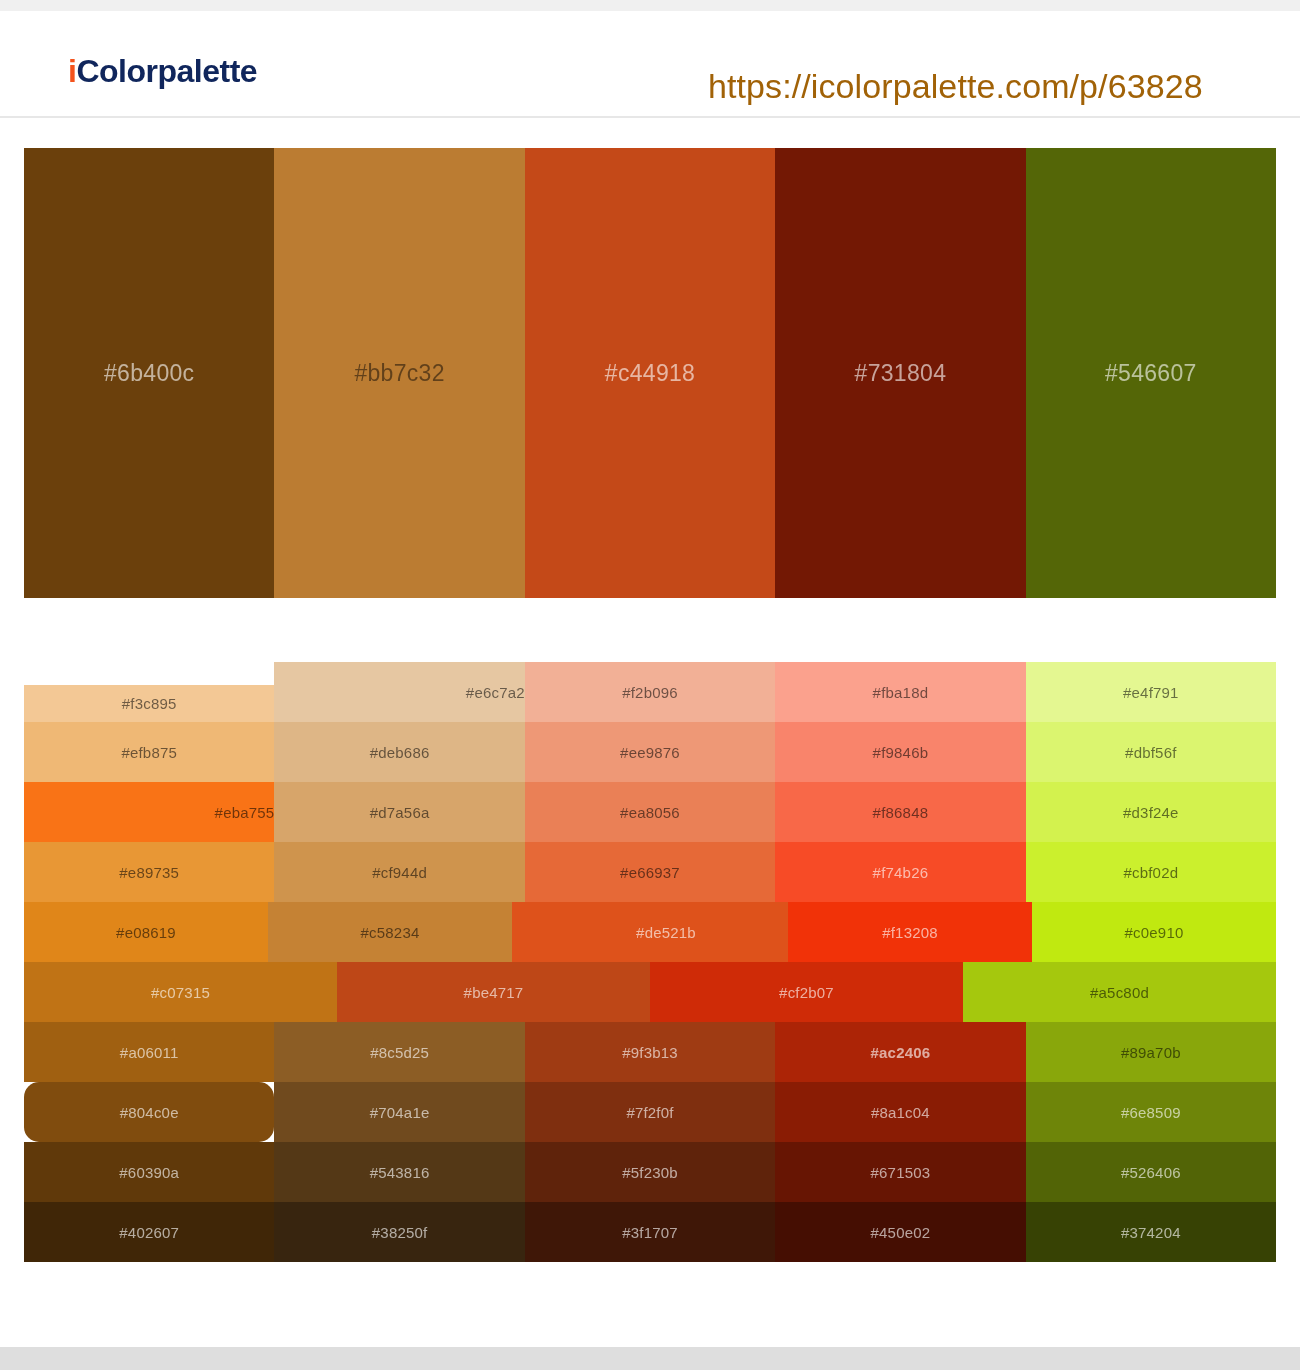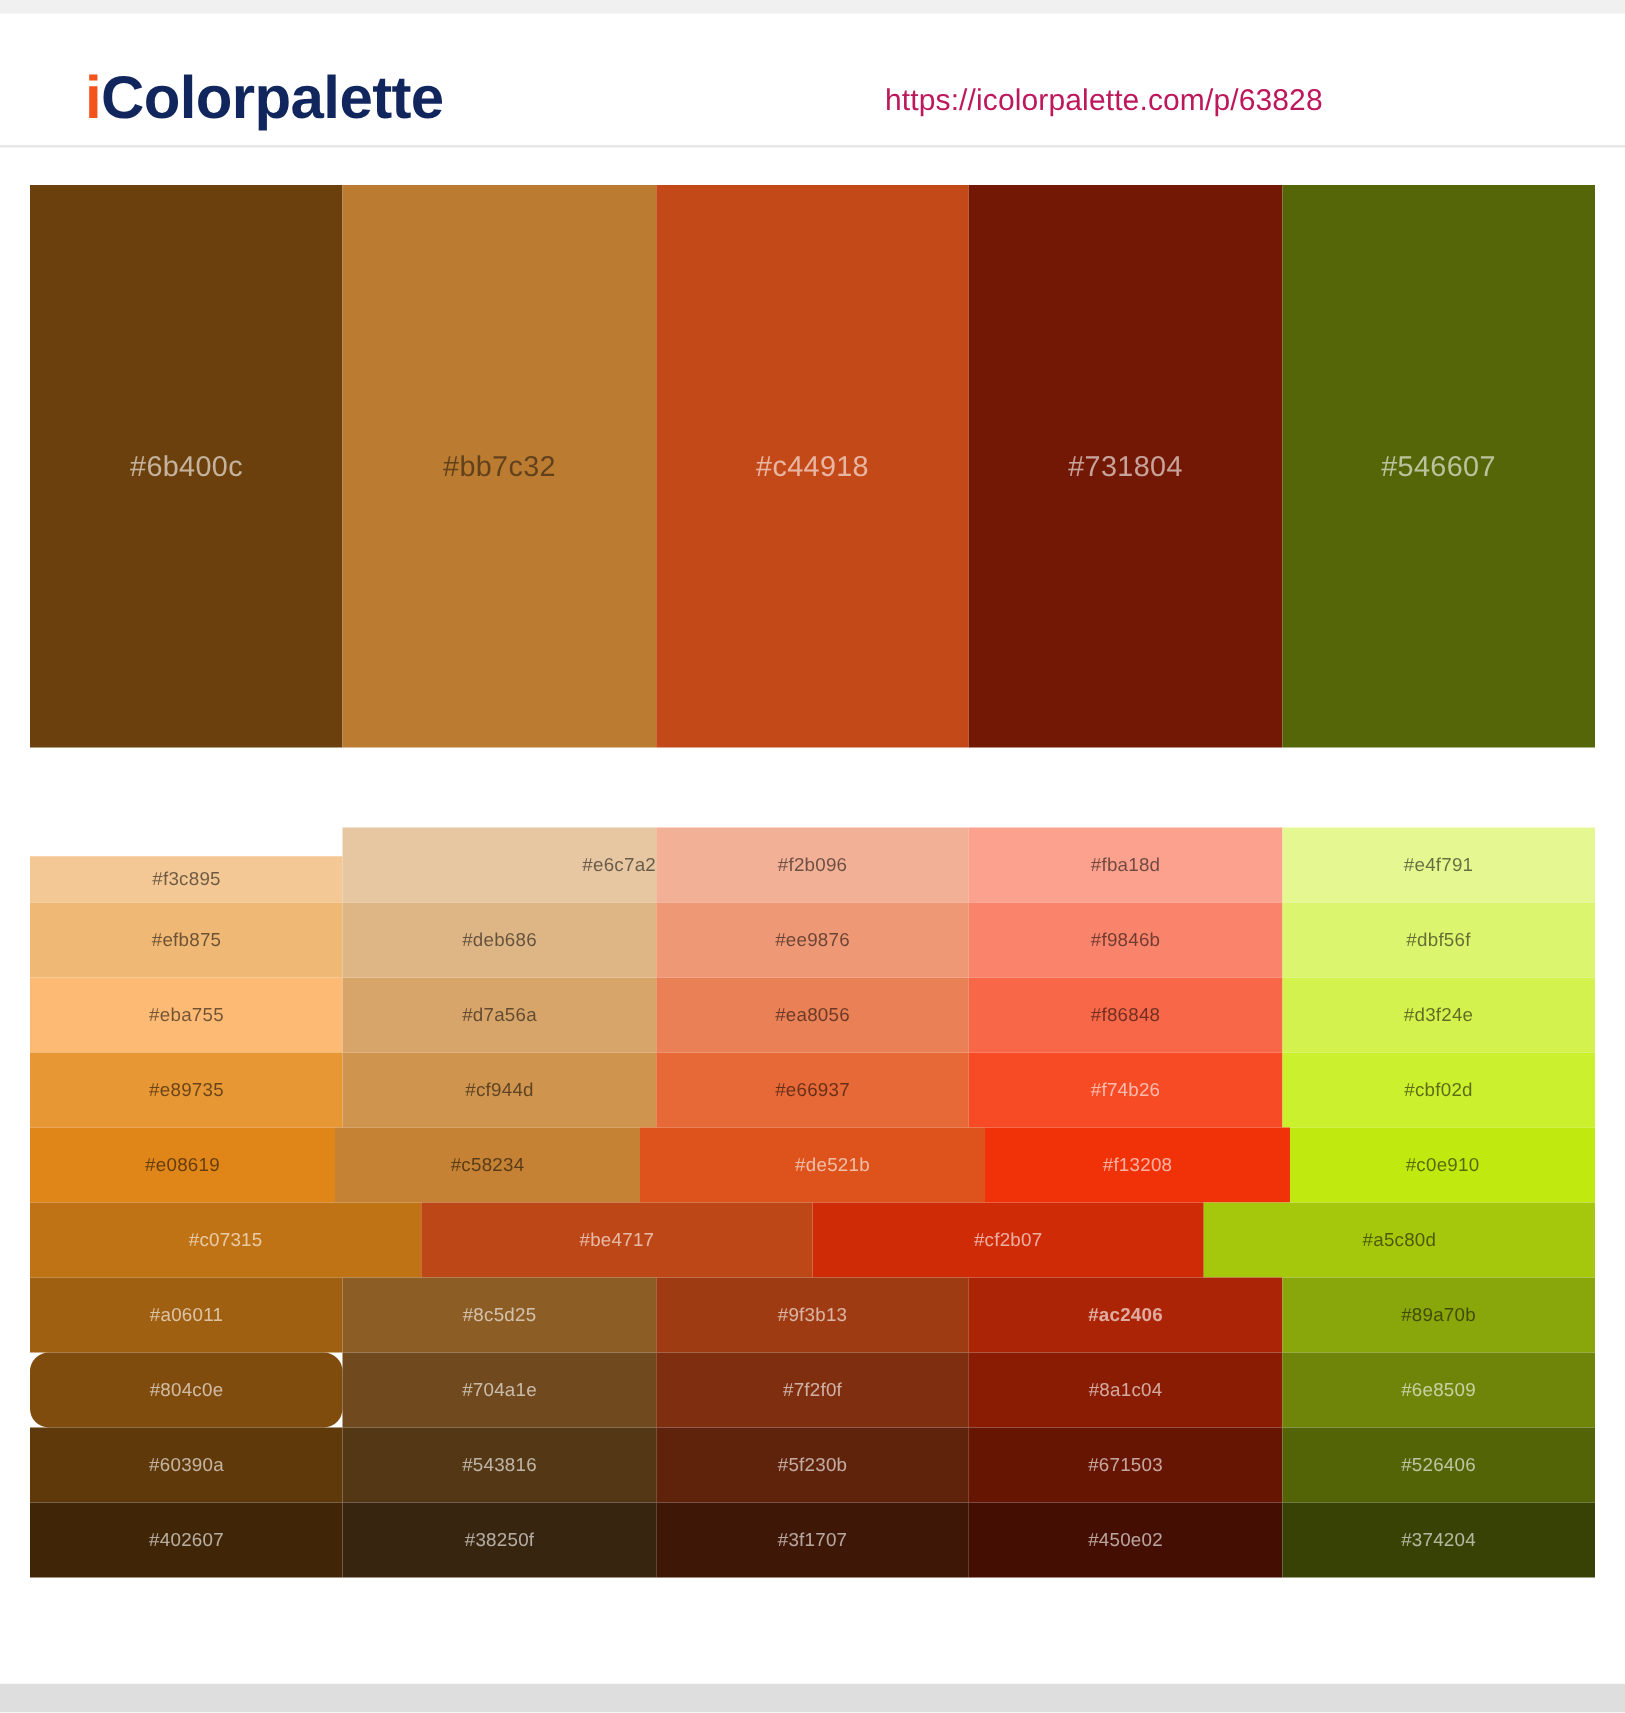--- a/index.html
+++ b/index.html
@@ -37,35 +37,35 @@
     width: 1300px;
     height: 107px;
     background: #ffffff;
     border-bottom: 2px solid #e7e7e7;
   }
 
   .logo {
     position: absolute;
     left: 68px;
     top: 44px;
-    font-size: 48px;
+    font-size: 32px;
     font-weight: bold;
     letter-spacing: -0.5px;
     line-height: 1;
     white-space: nowrap;
   }
   .logo .logo-i { color: #f4531d; }
   .logo .logo-rest { color: #10265c; }
 
   .page-url {
     position: absolute;
     left: 708px;
     top: 56px;
-    font-size: 24px;
-    color: #be185d;
+    font-size: 34px;
+    color: #a16207;
     letter-spacing: 0.1px;
     white-space: nowrap;
   }
 
   
   .main-swatches {
     position: absolute;
     left: 24px;
     top: 148px;
     width: 1252px;
@@ -189,21 +189,21 @@
           <span class="sc-label">#ee9876</span>
         </div>
         <div class="shade-cell light-bg" style="background: rgb(249, 132, 107);">
           <span class="sc-label">#f9846b</span>
         </div>
         <div class="shade-cell light-bg" style="background: rgb(219, 245, 111);">
           <span class="sc-label">#dbf56f</span>
         </div>
       </div>
       <div class="shade-row">
-        <div class="shade-cell light-bg" style="background: #fdba74;">
+        <div class="shade-cell light-bg" style="background: #f97316; justify-content: flex-end;">
           <span class="sc-label">#eba755</span>
         </div>
         <div class="shade-cell light-bg" style="background: rgb(215, 165, 106);">
           <span class="sc-label">#d7a56a</span>
         </div>
         <div class="shade-cell light-bg" style="background: rgb(234, 128, 86);">
           <span class="sc-label">#ea8056</span>
         </div>
         <div class="shade-cell light-bg" style="background: rgb(248, 104, 72);">
           <span class="sc-label">#f86848</span>

